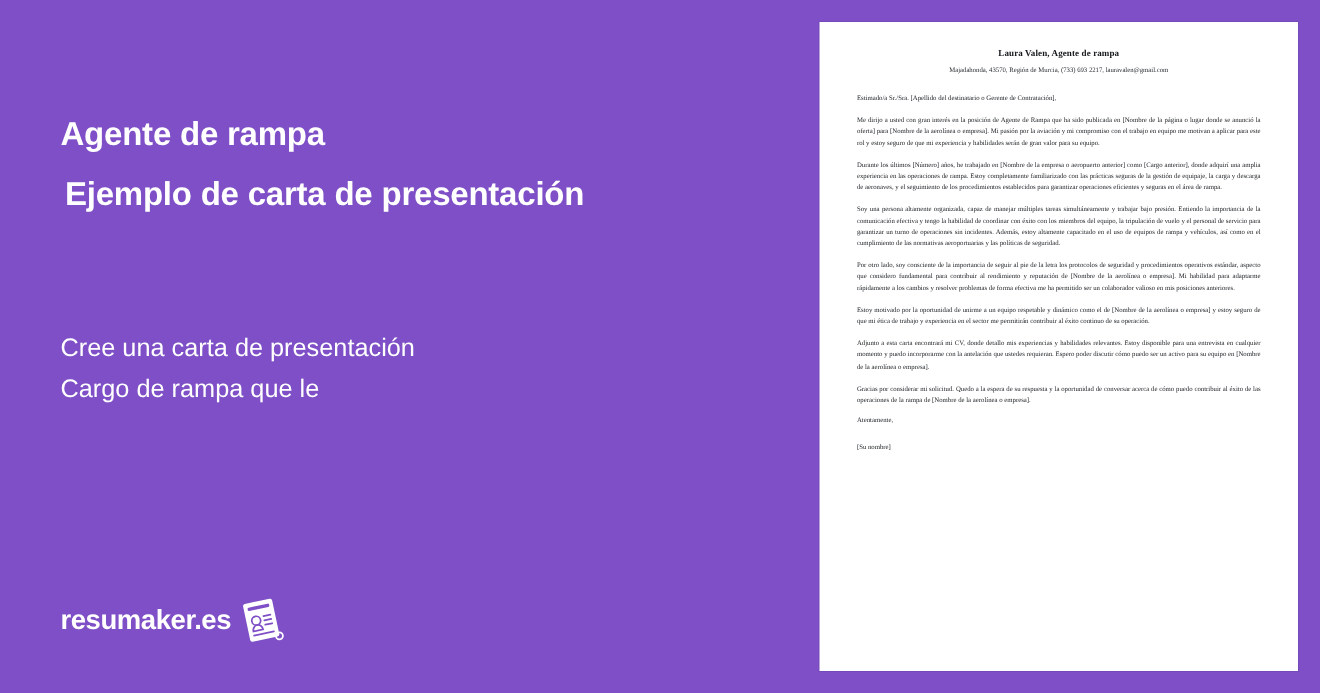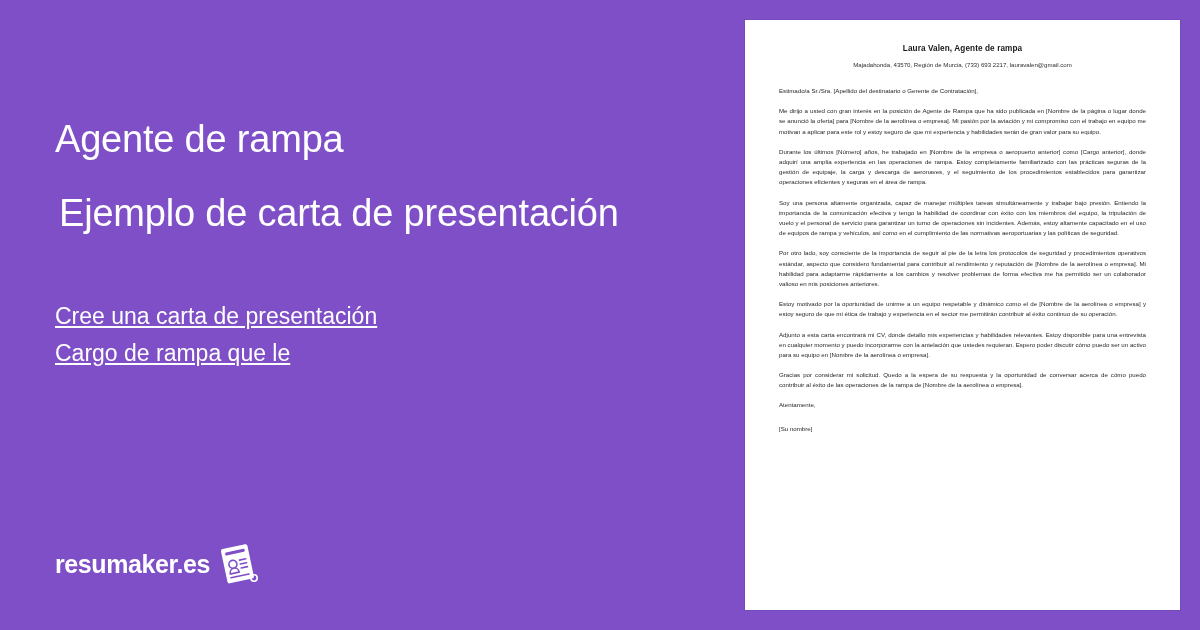--- a/index.html
+++ b/index.html
@@ -23,41 +23,40 @@
   .left-panel {
     position: absolute;
     left: 0; top: 0;
     width: 745px;
     height: 630px;
     padding: 0 60px;
   }
   .headline {
     position: absolute;
     left: 55px;
-    top: 112px;
+    top: 96px;
     width: 660px;
     color: #ffffff;
-    font-size: 38px;
+    font-size: 30px;
     line-height: 54px;
-    font-weight: normal;
+    font-weight: bold;
     letter-spacing: -0.2px;
   }
   .headline .line { display: block; white-space: nowrap; }
-  .headline .line2 { padding-left: 4px; margin-top: 20px; }
+  .headline .line2 { padding-left: 4px; }
 
   .subline {
     position: absolute;
     left: 55px;
     top: 298px;
     width: 640px;
     color: #ffffff;
     font-size: 23px;
     line-height: 37px;
     font-weight: normal;
-    text-decoration: underline;
   }
   .subline .sline { display: block; }
 
   
   .logo {
     position: absolute;
     left: 55px;
     bottom: 42px;
     display: flex;
     align-items: center;
@@ -78,20 +77,21 @@
 
   
   .doc-wrap {
     position: absolute;
     left: 745px;
     top: 20px;
     width: 435px;
     height: 590px;
     background: #ffffff;
     box-shadow: 0 0 0 1px rgba(0,0,0,0.06);
+    font-family: Liberation Serif, serif;
   }
   .doc-inner {
     padding: 24px 34px 20px 34px;
   }
   .doc-name {
     text-align: center;
     font-size: 8.2px;
     font-weight: bold;
     color: #15171a;
     letter-spacing: 0.1px;

